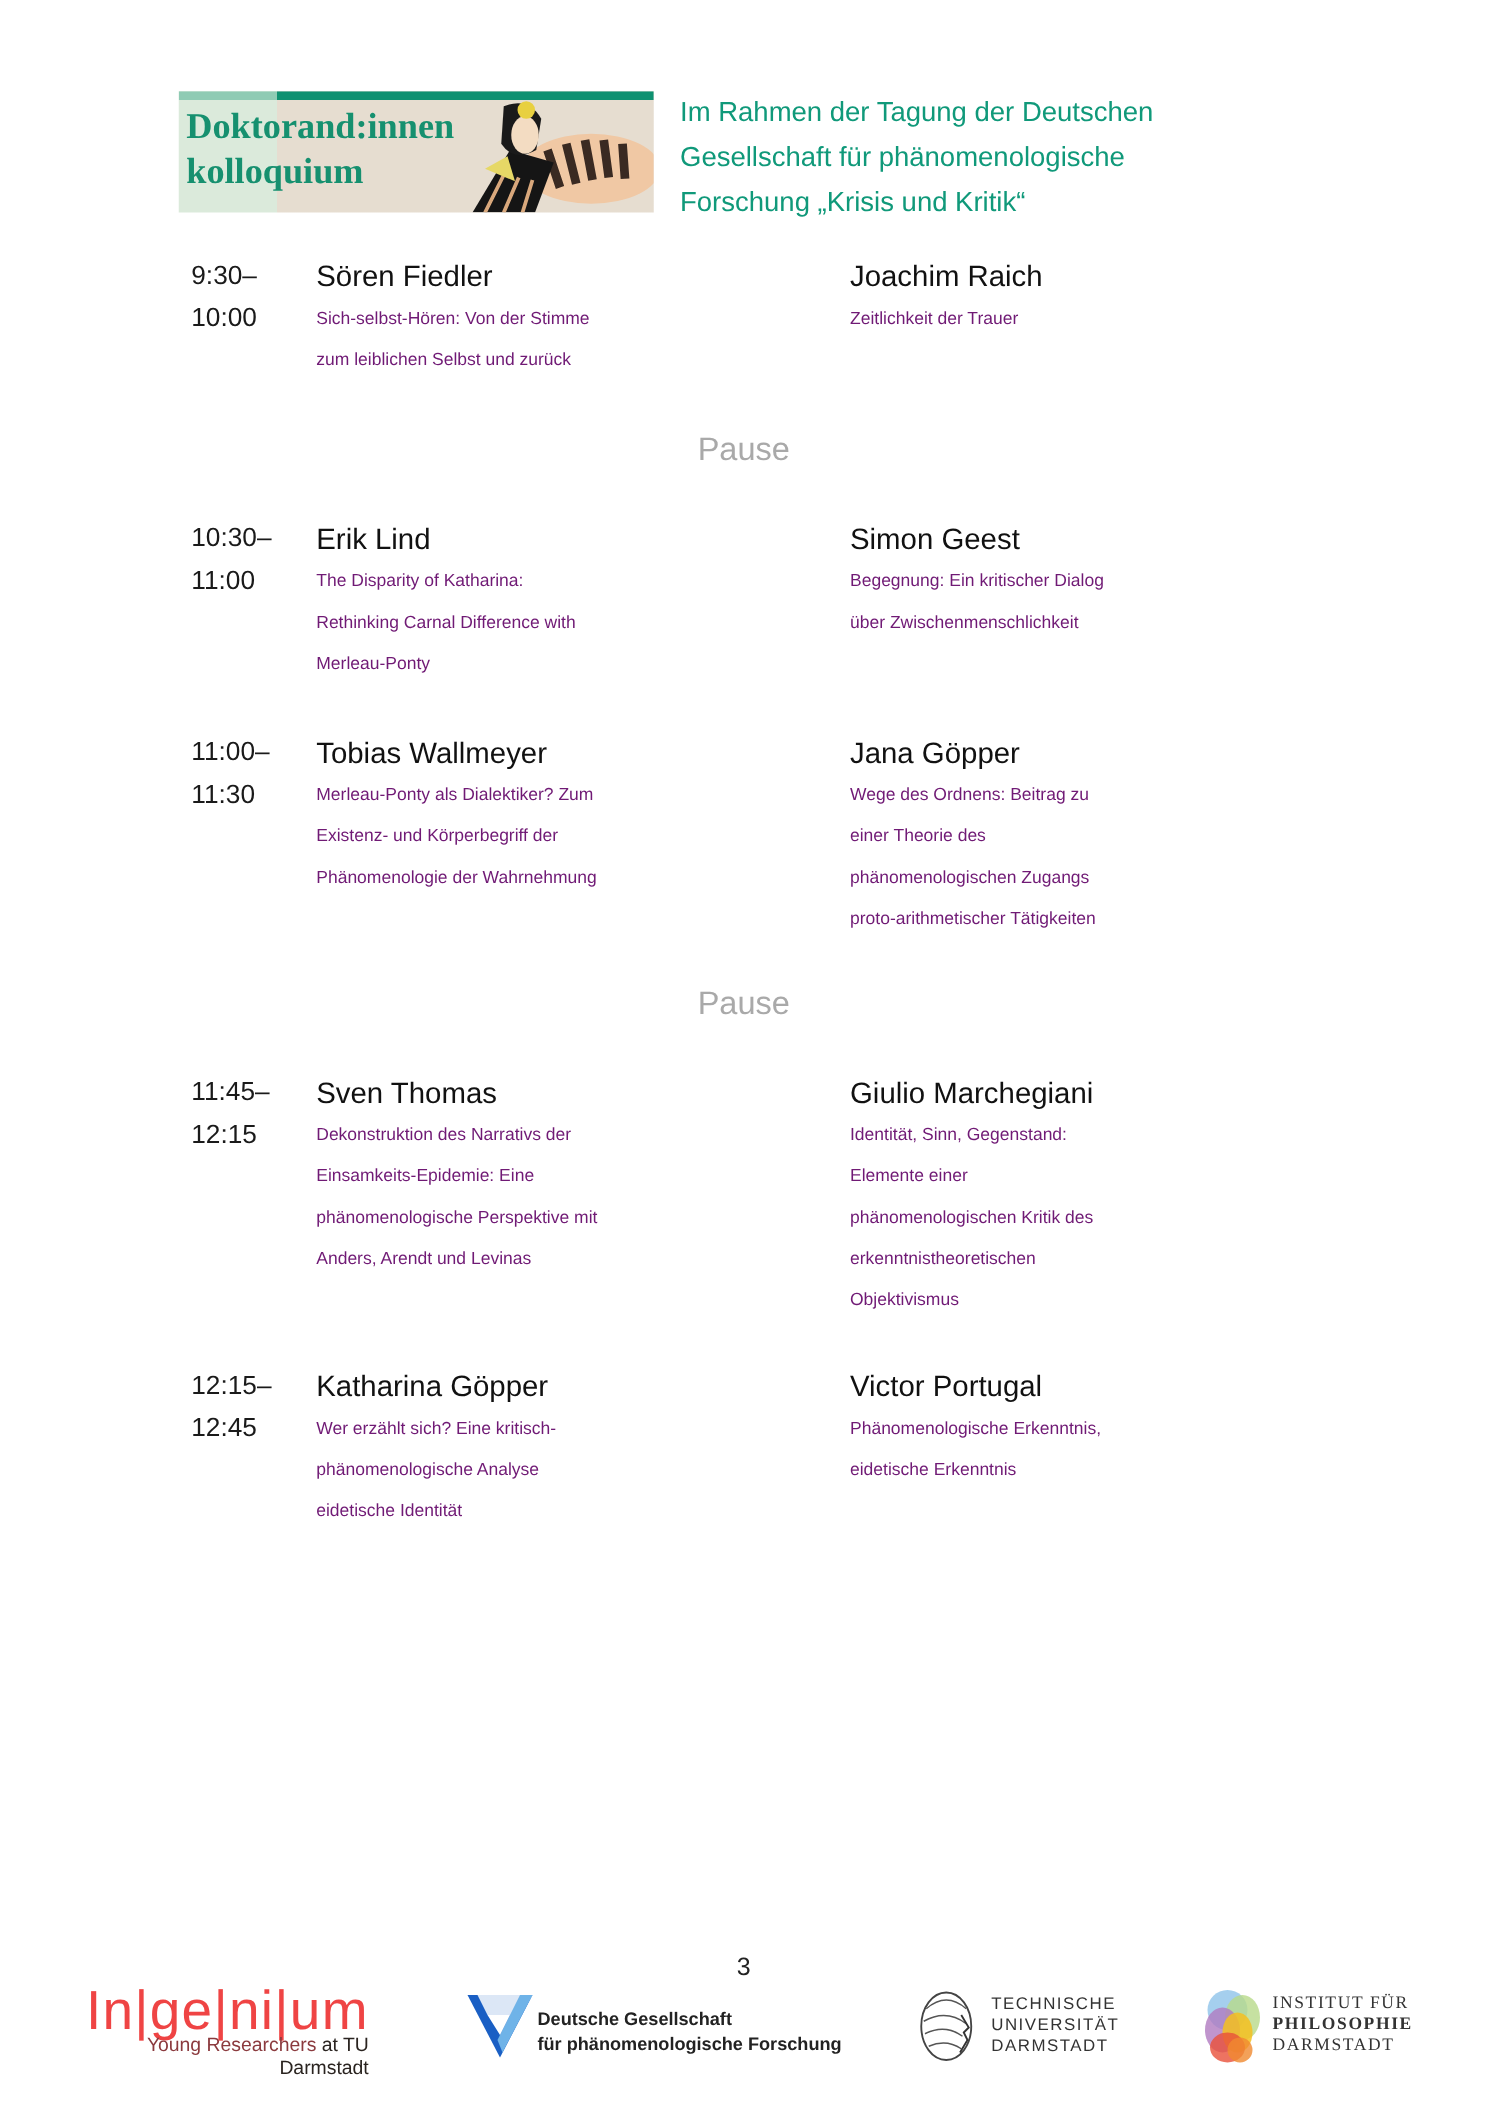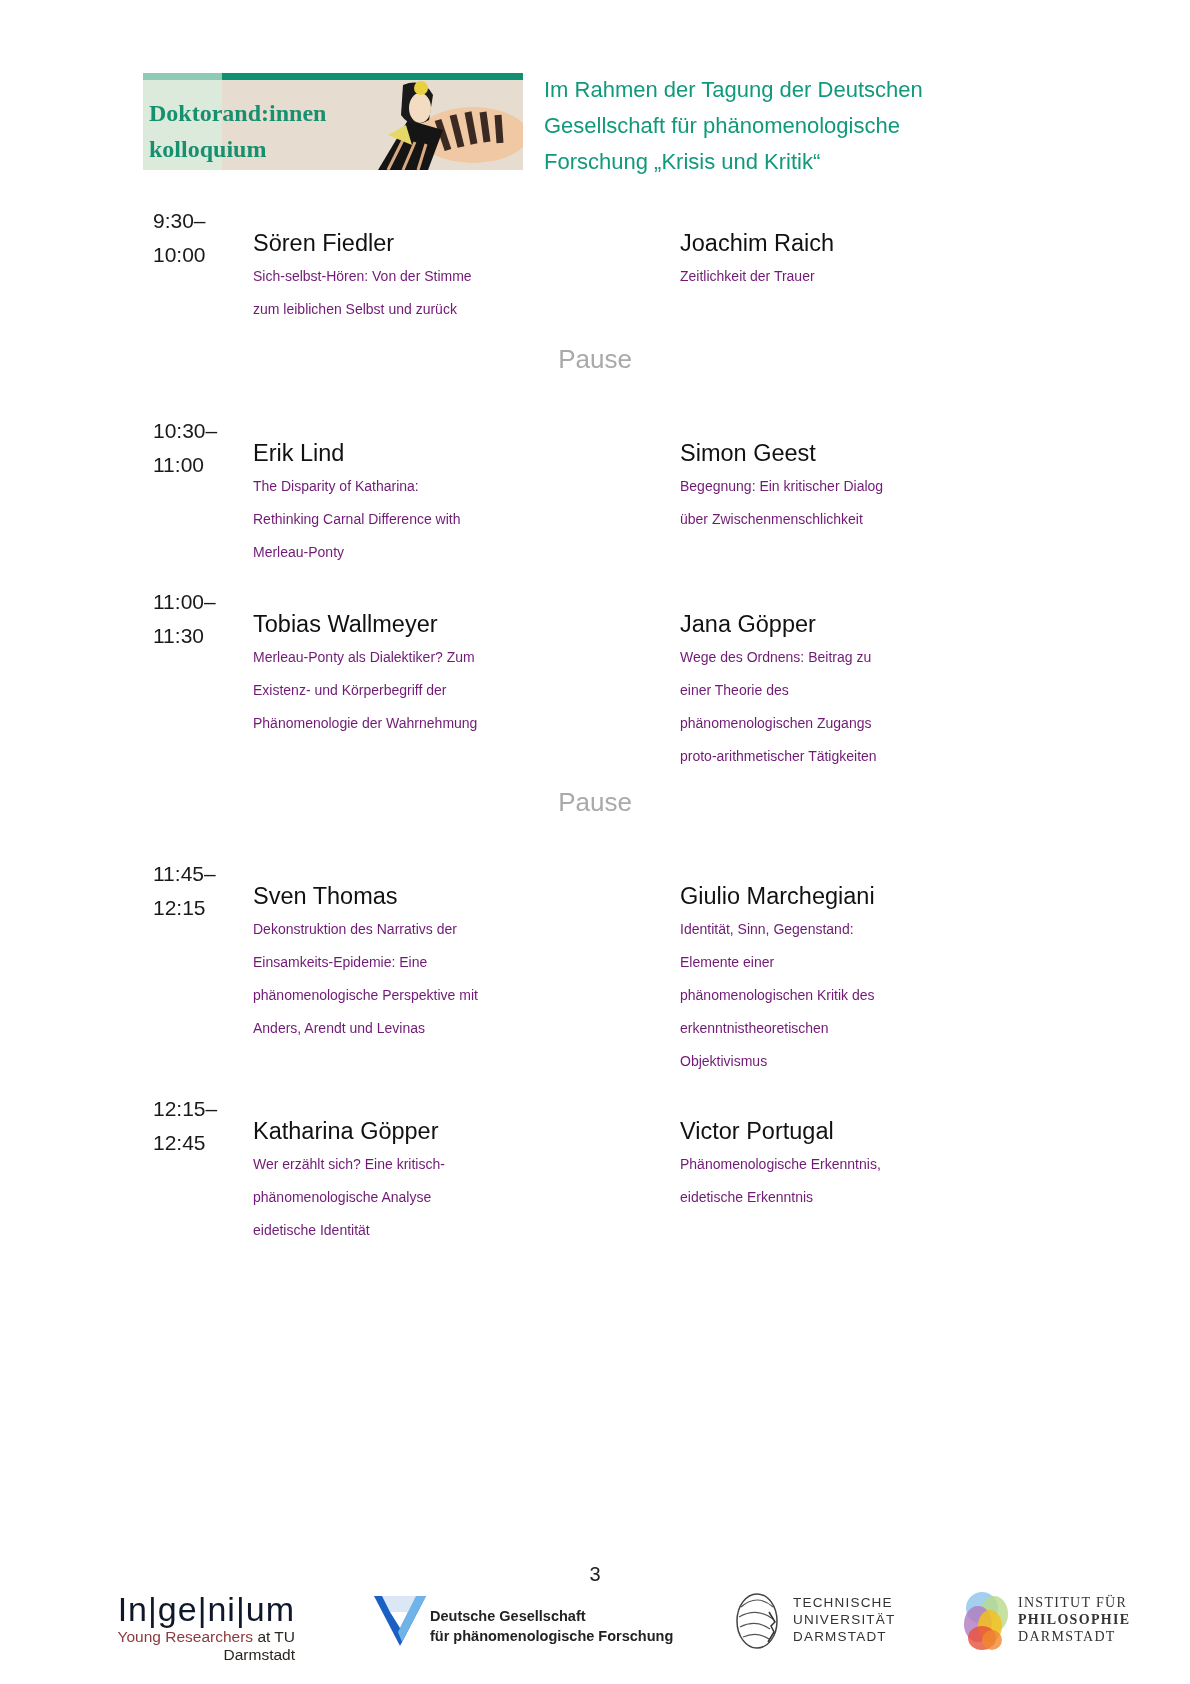--- a/index.html
+++ b/index.html
@@ -2,37 +2,37 @@
 <html><head>
 <meta charset="utf-8">
 <style>
   html, body { margin: 0; padding: 0; background: #ffffff; }
   body { width: 1190px; height: 1684px; position: relative; overflow: hidden;
          font-family: "Liberation Sans", sans-serif; color: #1a1a1a; }
   .banner { position: absolute; left: 143px; top: 73px; width: 380px; height: 97px;
             background: linear-gradient(90deg, #dbeadb 0 79px, #e6ddd0 79px 100%); overflow: hidden; }
   .banner .topbar { position: absolute; left: 0; top: 0; height: 7px; width: 100%;
             background: linear-gradient(90deg, #8fcbb4 0 79px, #0f9171 79px 100%); }
-  .banner .title { position: absolute; left: 6px; top: 22px; font-family: "Liberation Serif", serif;
-            font-weight: bold; color: #16906f; font-size: 24px; line-height: 36px; }
+  .banner .title { position: absolute; left: 6px; top: 10px; font-family: "Liberation Serif", serif;
+            font-weight: bold; color: #16906f; font-size: 29px; line-height: 36px; }
   .banner svg { position: absolute; right: 0; top: 7px; }
   .heading { position: absolute; left: 544px; top: 72px; width: 520px; color: #10997a;
              font-size: 22px; line-height: 36px; }
   .row { position: absolute; left: 153px; width: 900px; }
   .time { position: absolute; left: 0; top: 0; font-size: 21px; line-height: 34px; color: #1a1a1a; }
   .talk { position: absolute; top: 0; width: 390px; }
   .talk.a { left: 100px; }
   .talk.b { left: 527px; }
-  .name { font-size: 23.5px; line-height: 34px; color: #111; margin-top: 22px; }
+  .name { font-size: 23.5px; line-height: 34px; color: #111; }
   .topic { font-size: 14px; line-height: 33px; color: #701a75; }
   .pause { position: absolute; left: 0; width: 1190px; text-align: center; font-size: 26px; color: #a9a9a9; }
   .pagenum { position: absolute; left: 0; width: 1190px; top: 1563px; text-align: center; font-size: 20px; color: #222; }
   .logo { position: absolute; }
   .ingenium { left: 50px; top: 1590px; width: 245px; text-align: right; }
-  .ingenium .big { font-size: 34px; color: #0f172a; letter-spacing: 1px; line-height: 38px; }
+  .ingenium .big { font-size: 44px; color: #ef4444; letter-spacing: 1px; line-height: 38px; }
   .ingenium .small { font-size: 15.5px; color: #2a2420; }
   .ingenium .small span { color: #8b3a3e; }
   .dgpf { left: 372px; top: 1592px; }
   .dgpf .txt { position: absolute; left: 58px; top: 14px; font-size: 14.5px; font-weight: bold; line-height: 20px; white-space: nowrap; color: #222; }
   .tud { left: 735px; top: 1592px; text-decoration: underline; }
   .tud .txt { position: absolute; left: 58px; top: 2px; font-size: 13.5px; letter-spacing: 1.2px; line-height: 17px; color: #333; white-space: nowrap; }
   .ifp { left: 958px; top: 1588px; }
   .ifp .txt { position: absolute; left: 60px; top: 6px; font-family: "Liberation Serif", serif; font-size: 14px; letter-spacing: 1.3px; line-height: 17px; color: #333; white-space: nowrap; }
   .ifp .txt b { font-weight: bold; }
 </style>

